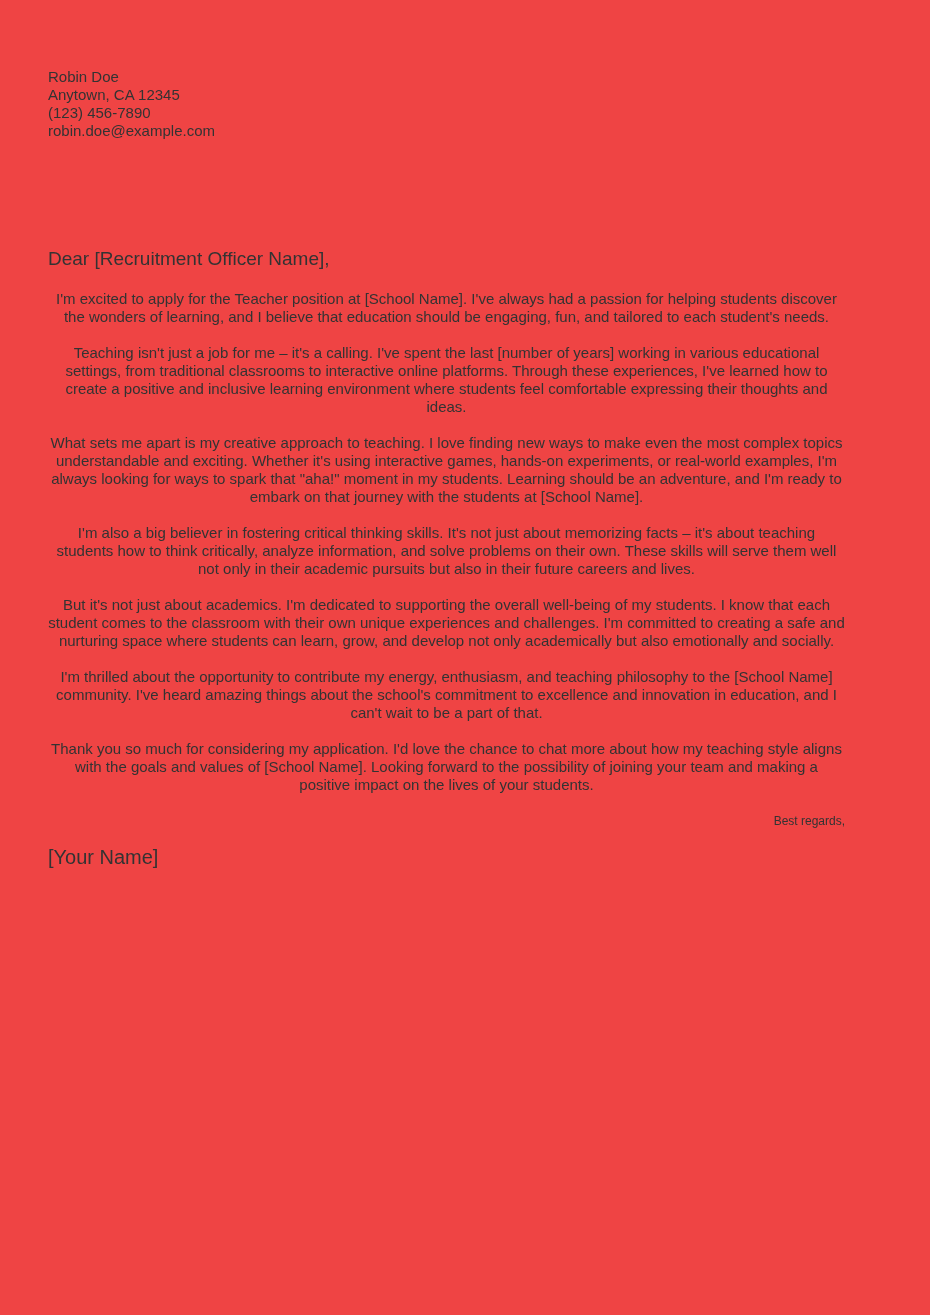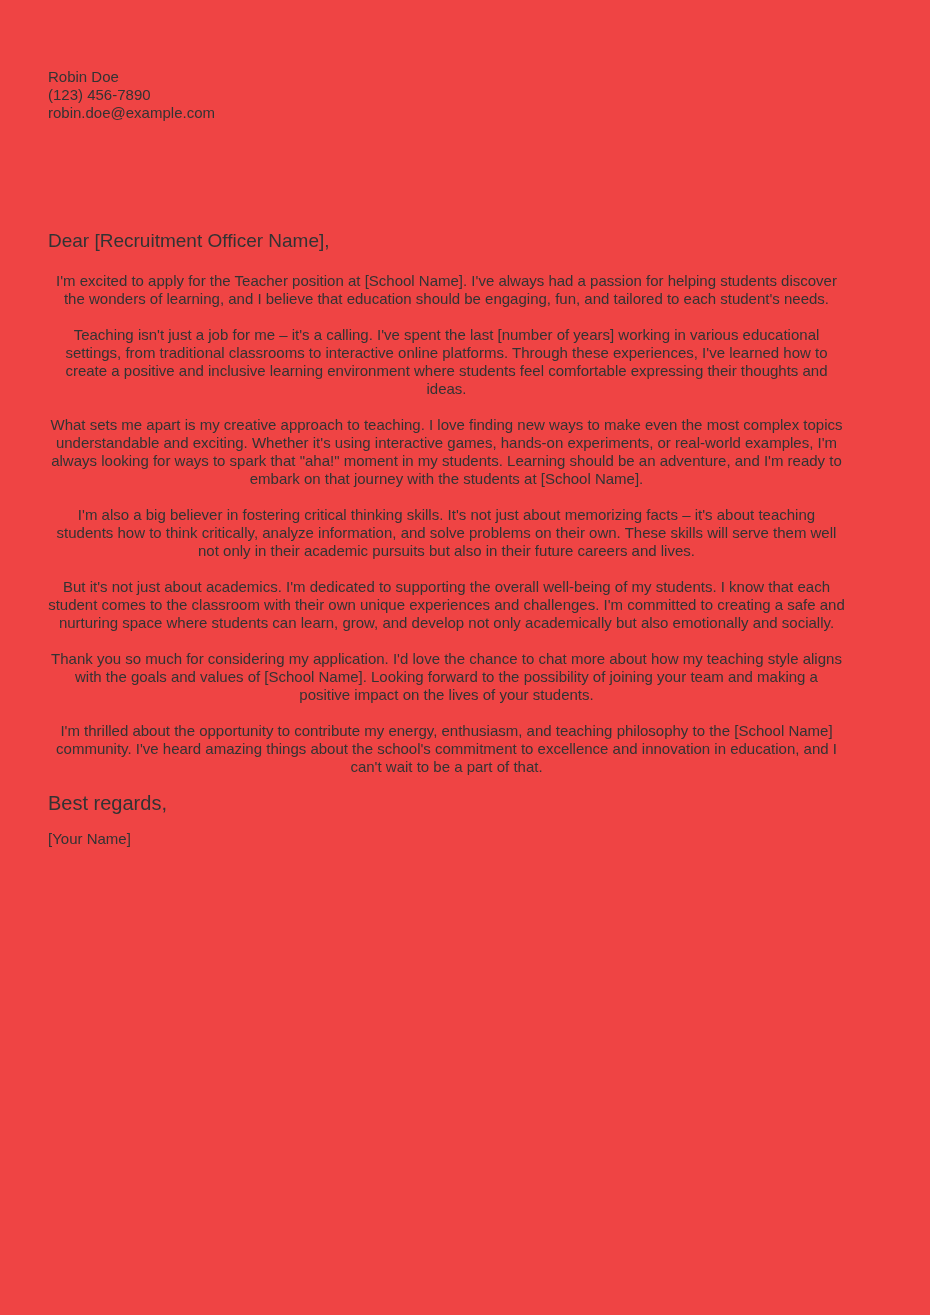--- a/index.html
+++ b/index.html
@@ -43,51 +43,53 @@
   }
   .body-paragraph {
     font-size: 15px;
     line-height: 18px;
     color: #333333;
     margin: 0 0 18px 0;
     max-width: 797px;
     text-align: center;
   }
   .closing-line {
-    font-size: 20px;
+    font-size: 12px;
     line-height: 18px;
     color: #333333;
     margin: 0 0 18px 0;
+    text-align: right;
   }
   .signature-line {
-    font-size: 15px;
+    font-size: 20px;
     line-height: 18px;
     color: #333333;
     margin: 0;
   }
 </style>
 </head>
 <body>
 
 <div id="letter-page">
 
   <div class="sender-block">
     <div class="sender-line">Robin Doe</div>
+    <div class="sender-line">Anytown, CA 12345</div>
     <div class="sender-line">(123) 456-7890</div>
     <div class="sender-line">robin.doe@example.com</div>
   </div>
 
   <div class="gap-spacer"></div>
 
   <p class="salutation">Dear [Recruitment Officer Name],</p>
 
   <p class="body-paragraph">I'm excited to apply for the Teacher position at [School Name]. I've always had a passion for helping students discover the wonders of learning, and I believe that education should be engaging, fun, and tailored to each student's needs.</p>
   <p class="body-paragraph">Teaching isn't just a job for me – it's a calling. I've spent the last [number of years] working in various educational settings, from traditional classrooms to interactive online platforms. Through these experiences, I've learned how to create a positive and inclusive learning environment where students feel comfortable expressing their thoughts and ideas.</p>
   <p class="body-paragraph">What sets me apart is my creative approach to teaching. I love finding new ways to make even the most complex topics understandable and exciting. Whether it's using interactive games, hands-on experiments, or real-world examples, I'm always looking for ways to spark that "aha!" moment in my students. Learning should be an adventure, and I'm ready to embark on that journey with the students at [School Name].</p>
   <p class="body-paragraph">I'm also a big believer in fostering critical thinking skills. It's not just about memorizing facts – it's about teaching students how to think critically, analyze information, and solve problems on their own. These skills will serve them well not only in their academic pursuits but also in their future careers and lives.</p>
   <p class="body-paragraph">But it's not just about academics. I'm dedicated to supporting the overall well-being of my students. I know that each student comes to the classroom with their own unique experiences and challenges. I'm committed to creating a safe and nurturing space where students can learn, grow, and develop not only academically but also emotionally and socially.</p>
+  <p class="body-paragraph">I'm thrilled about the opportunity to contribute my energy, enthusiasm, and teaching philosophy to the [School Name] community. I've heard amazing things about the school's commitment to excellence and innovation in education, and I can't wait to be a part of that.</p>
   <p class="body-paragraph">Thank you so much for considering my application. I'd love the chance to chat more about how my teaching style aligns with the goals and values of [School Name]. Looking forward to the possibility of joining your team and making a positive impact on the lives of your students.</p>
-  <p class="body-paragraph">I'm thrilled about the opportunity to contribute my energy, enthusiasm, and teaching philosophy to the [School Name] community. I've heard amazing things about the school's commitment to excellence and innovation in education, and I can't wait to be a part of that.</p>
 
   <p class="closing-line">Best regards,</p>
   <p class="signature-line">[Your Name]</p>
 
 </div>
 
 </body></html>

